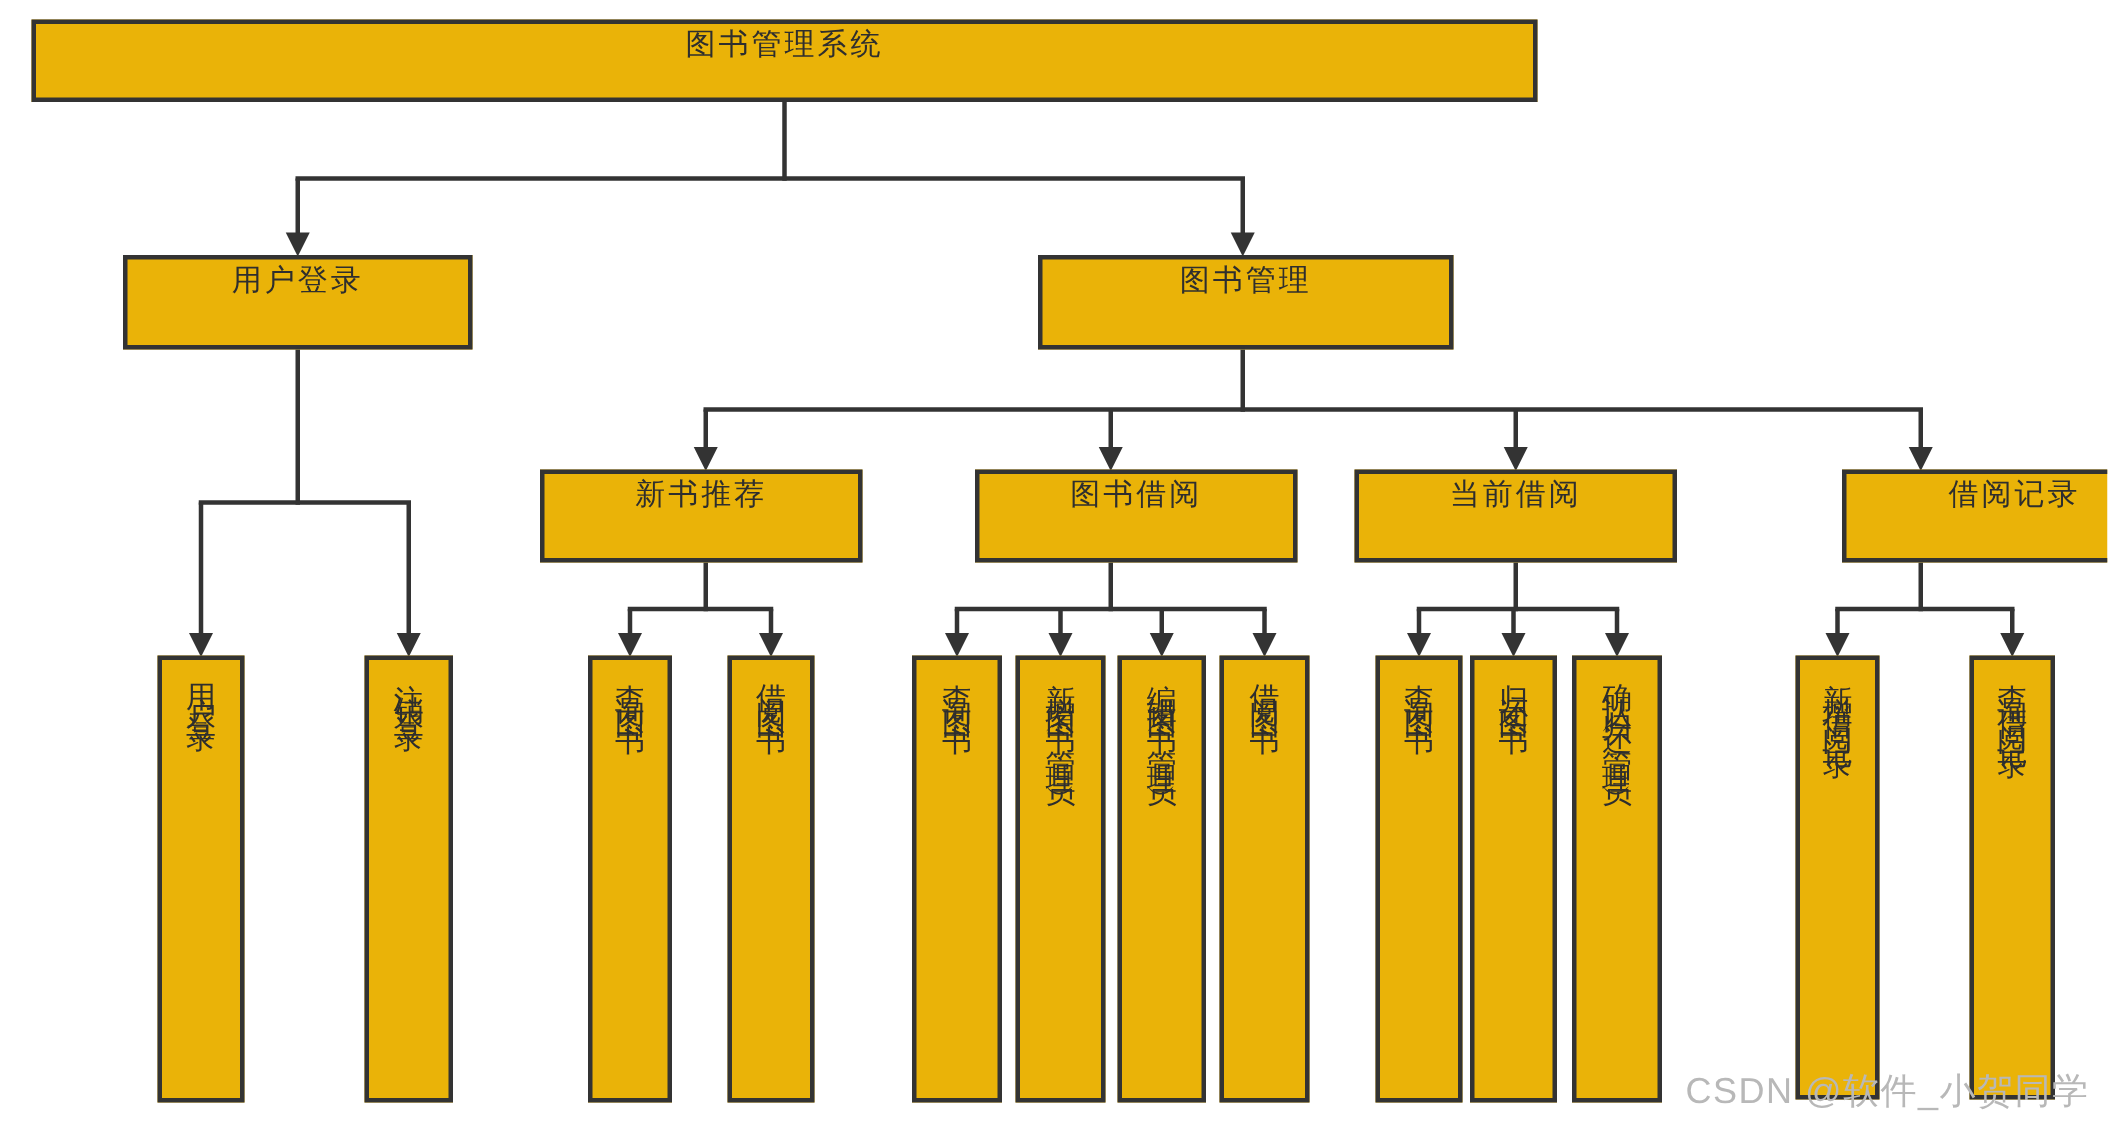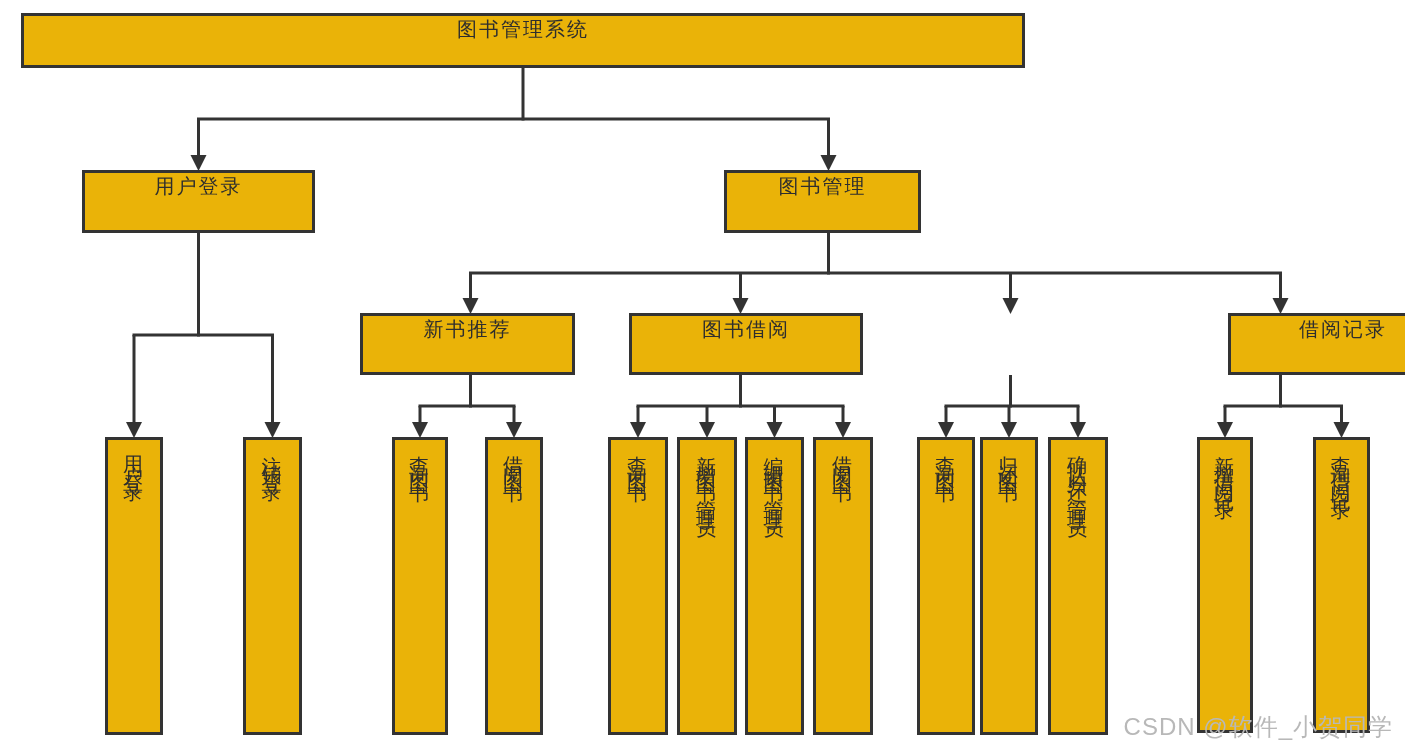--- a/index.html
+++ b/index.html
@@ -118,28 +118,31 @@
         <polygon points="1333.5,422 1349.5,422 1341.5,438" fill="#333333"></polygon>
       </g>
     </svg>
   <div class="watermark">CSDN @软件_小贺同学</div>
 <div class="node" style="left: 21px; top: 13px; width: 1004px; height: 55px;">
       <span class="lbl">图书管理系统</span>
     </div>
     <div class="node" style="left: 82px; top: 170px; width: 233px; height: 63px;">
       <span class="lbl">用户登录</span>
     </div>
-    <div class="node" style="left: 724px; top: 170px; width: 197px; height: 63px;">
+    <div class="node" style="left: 692px; top: 170px; width: 277px; height: 63px;">
       <span class="lbl">图书管理</span>
     </div>
     <div class="node" style="left: 360px; top: 313px; width: 215px; height: 62px;">
       <span class="lbl">新书推荐</span>
     </div>
-    <div class="node" style="left: 629px; top: 313px; width: 234px; height: 62px;">
+    <div class="node" style="left: 650px; top: 313px; width: 215px; height: 62px;">
       <span class="lbl">图书借阅</span>
+    </div>
+    <div class="node" style="left: 903px; top: 313px; width: 215px; height: 62px;">
+      <span class="lbl">当前借阅</span>
     </div>
     <div class="node" style="left: 1228px; top: 313px; width: 230px; height: 62px;">
       <span class="lbl">借阅记录</span>
     </div>
     <div class="node vertical" style="left: 105px; top: 437px; width: 58px; height: 298px;">
       <span class="lbl">用户登录</span>
     </div>
     <div class="node vertical" style="left: 243px; top: 437px; width: 59px; height: 298px;">
       <span class="lbl">注销登录</span>
     </div>

